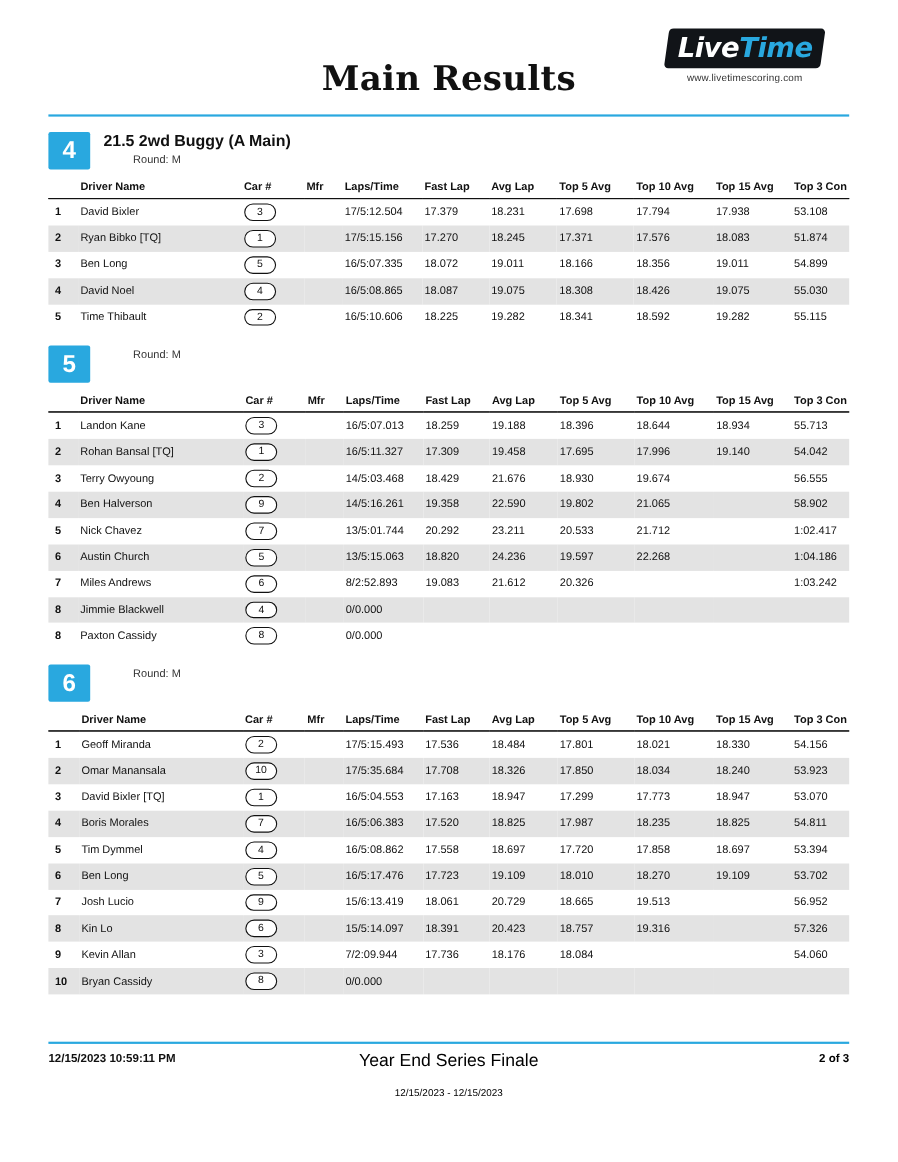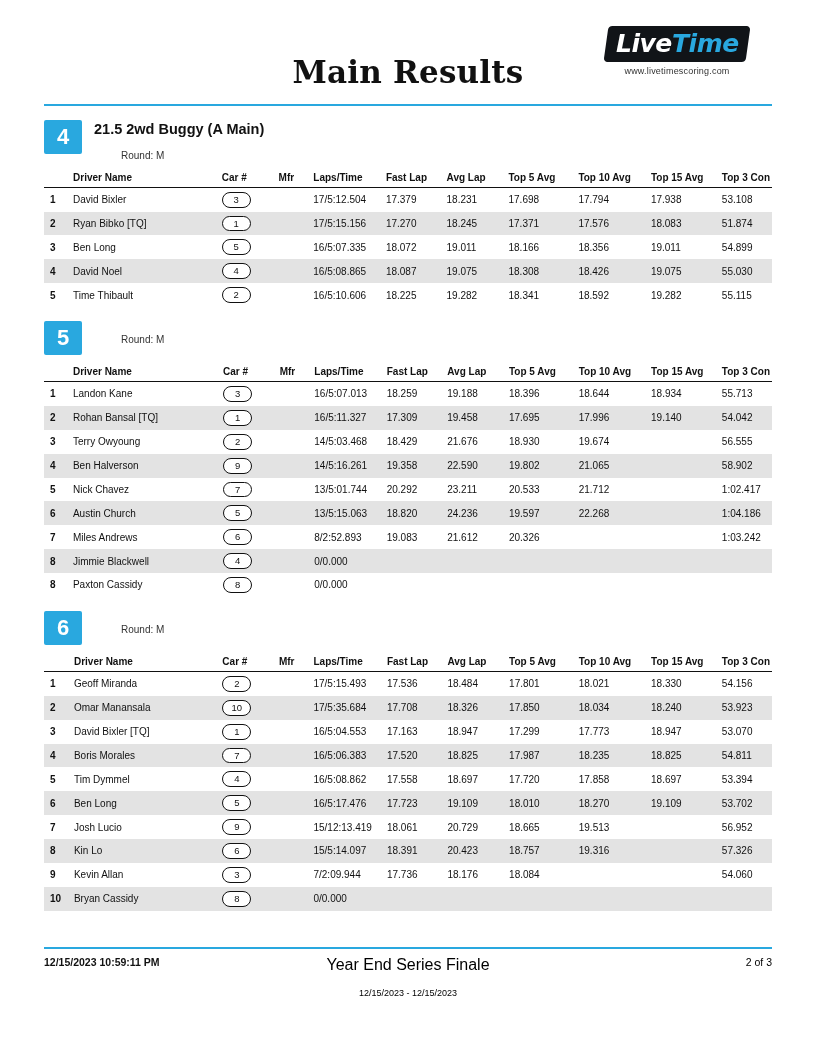--- a/index.html
+++ b/index.html
@@ -103,21 +103,21 @@
   }
   .class-name {
     font-size: 14.5px;
     font-weight: bold;
     color: #111;
     line-height: 1.15;
   }
   .class-round {
     font-size: 10px;
     color: #333;
-    margin-top: 12px;
+    margin-top: 2px;
     padding-left: 27px;
   }
 
   
   table.results {
     width: 100%;
     border-collapse: collapse;
     margin-top: 8px;
     font-size: 10px;
   }
@@ -178,21 +178,21 @@
   .footer-row {
     display: flex;
     align-items: flex-start;
     justify-content: space-between;
     font-size: 10.5px;
   }
   .footer-left { font-weight: bold; color: #111; width: 230px; }
   .footer-center { flex: 1; text-align: center; }
   .footer-center .ev { font-weight: normal; font-size: 16px; }
   .footer-center .dt { font-size: 9px; margin-top: 14px; }
-  .footer-right { width: 230px; text-align: right; font-weight: normal; font-size: 10.5px; }
+  .footer-right { width: 230px; text-align: right; font-weight: bold; font-size: 10.5px; }
 </style>
 </head>
 <body>
 
 <div class="page">
 
   <div class="header">
     <div class="page-title">Main Results</div>
     <div class="logo-wrap">
       <div class="logo-box">
@@ -541,21 +541,21 @@
               <td class="col-t5">18.010</td>
               <td class="col-t10">18.270</td>
               <td class="col-t15">19.109</td>
               <td class="col-t3">53.702</td>
             </tr>
             <tr>
               <td class="col-pos">7</td>
               <td class="col-driver">Josh Lucio</td>
               <td class="col-car"><span class="car-pill">9</span></td>
               <td class="col-mfr"></td>
-              <td class="col-laps">15/12:13.419</td>
+              <td class="col-laps">15/6:13.419</td>
               <td class="col-fast">18.061</td>
               <td class="col-avg">20.729</td>
               <td class="col-t5">18.665</td>
               <td class="col-t10">19.513</td>
               <td class="col-t15"></td>
               <td class="col-t3">56.952</td>
             </tr>
             <tr class="alt">
               <td class="col-pos">8</td>
               <td class="col-driver">Kin Lo</td>

